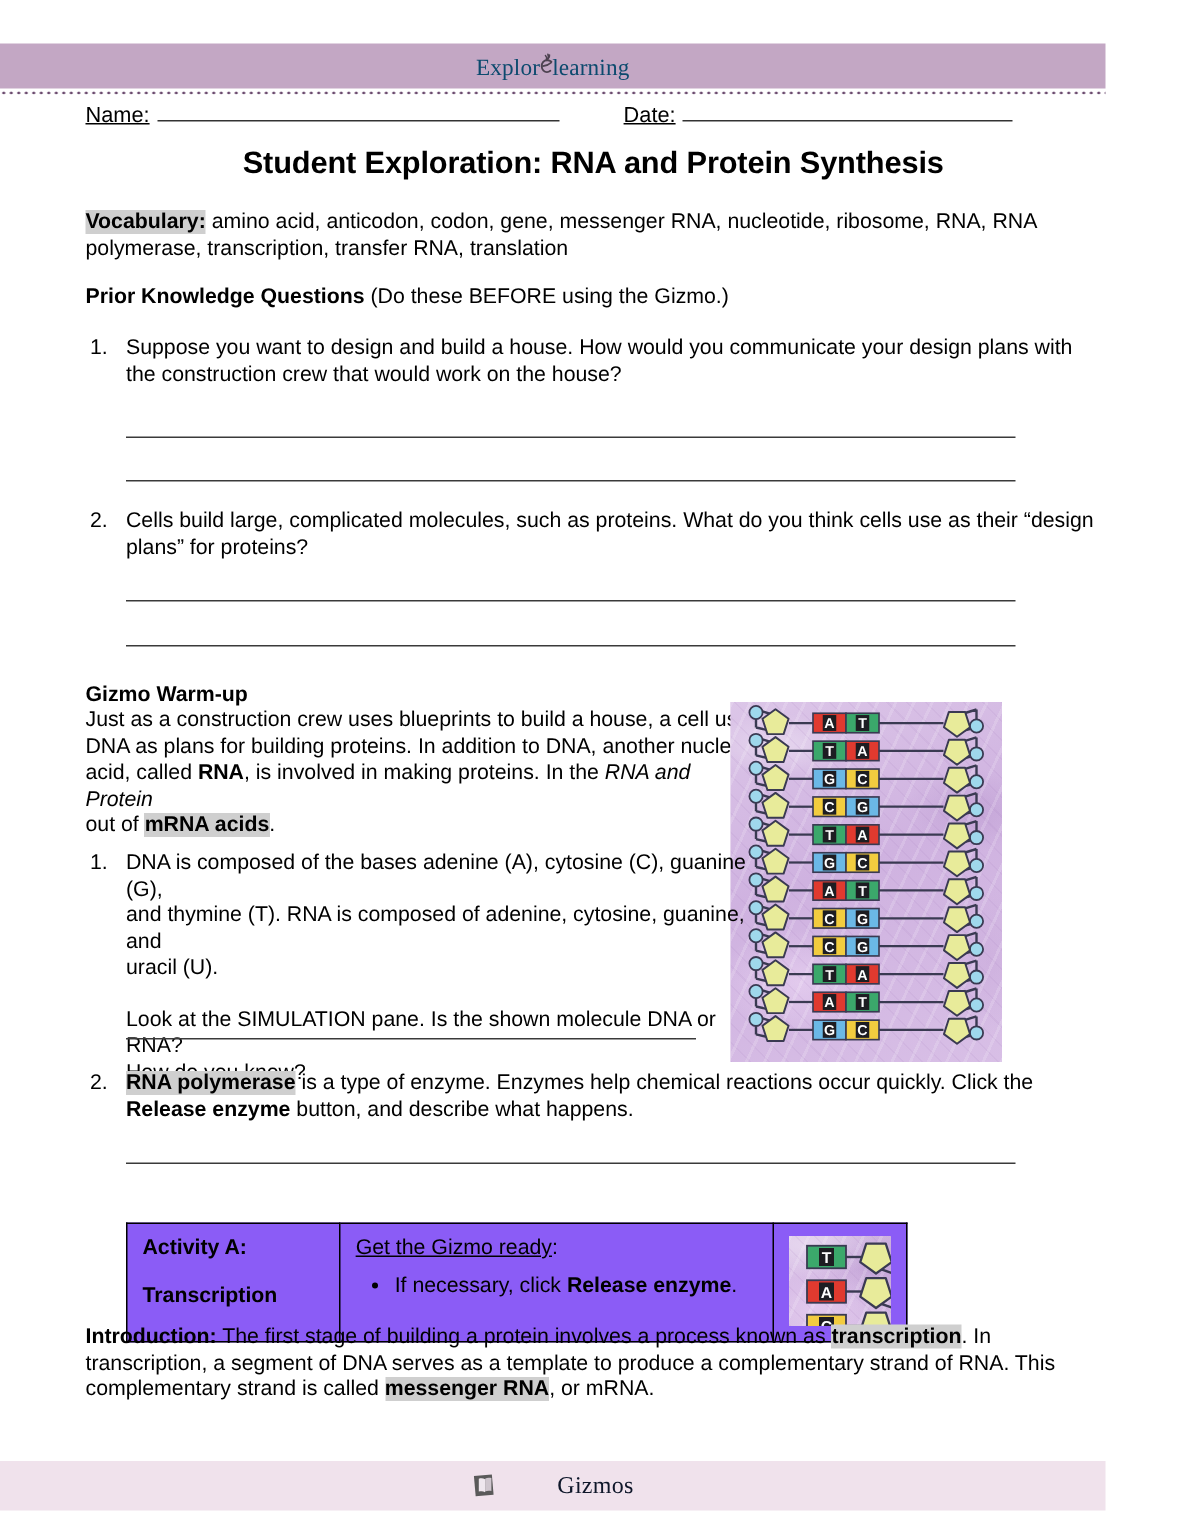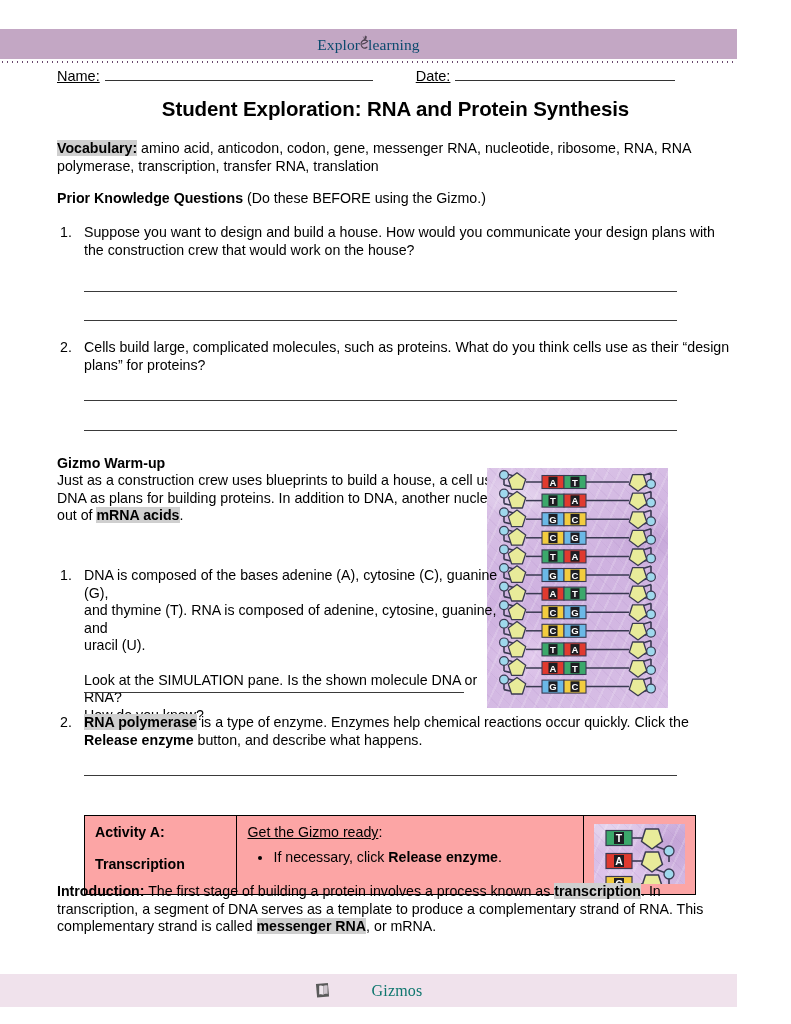--- a/index.html
+++ b/index.html
@@ -156,24 +156,24 @@
       repeating-linear-gradient(115deg, rgba(255,255,255,0.16) 0 2px, rgba(255,255,255,0) 2px 11px),
       repeating-linear-gradient(45deg, rgba(160,120,185,0.10) 0 1px, rgba(255,255,255,0) 1px 9px);
   }
   .ladder { position: absolute; left: 0; top: 0; }
 
   
   .act-table {
     position: absolute;
     left: 84px;
     top: 815px;
-    width: 612px;
+    width: 521px;
     border: 1.4px solid #000;
     border-collapse: collapse;
-    background: #fca5a5;
+    background: #8b5cf6;
   }
   .act-table td {
     border: 1.4px solid #000;
     vertical-align: top;
     font-size: 14.2px;
     line-height: 17.5px;
     padding: 8px 10px 10px 10px;
   }
   .act-cell-title { width: 134px; }
   .act-cell-title .t1 { font-weight: bold; }
@@ -206,21 +206,21 @@
     background: #f0e2ec;
     display: flex;
     align-items: center;
     justify-content: center;
   }
   .footer-logo {
     display: inline-flex;
     align-items: flex-start;
     font-family: "Liberation Serif", serif;
     font-size: 16px;
-    color: #0f766e;
+    color: #0f172a;
     letter-spacing: 0.2px;
     gap: 40px;
   }
   .footer-logo .gmark {
     display: inline-block;
     width: 16px;
     height: 17px;
     margin-right: 1px;
     position: relative;
   }
@@ -277,20 +277,21 @@
 <div class="answer-rule" style="left:84px; top:400px; width:593px;"></div>
 <div class="answer-rule" style="left:84px; top:430px; width:593px;"></div>
 
 <div class="block" style="top:455px">
   <b>Gizmo Warm-up</b>
 </div>
 
 <div class="block" style="top:472px; width:450px;">
   <div>Just as a construction crew uses blueprints to build a house, a cell uses</div>
   <div>DNA as plans for building proteins. In addition to DNA, another nucleic</div>
+  <div><span>acid, called </span><b>RNA</b><span>, is involved in making proteins. In the </span><i>RNA and Protein</i></div>
   <div><span>out of </span><b class="hl">mRNA acids</b><span>.</span></div>
 </div>
 
 <div class="sim-image">
   <div class="sim-bg"></div>
   <svg class="ladder" id="dna-ladder" width="181" height="240" viewBox="0 0 181 240">
       <path d="M30 9 L17 5 M17 5 L17 17 M17 17 L30 20M30 27.6 L17 23.6 M17 23.6 L17 35.6 M17 35.6 L30 38.6M30 46.2 L17 42.2 M17 42.2 L17 54.2 M17 54.2 L30 57.2M30 64.80000000000001 L17 60.80000000000001 M17 60.80000000000001 L17 72.80000000000001 M17 72.80000000000001 L30 75.80000000000001M30 83.4 L17 79.4 M17 79.4 L17 91.4 M17 91.4 L30 94.4M30 102 L17 98 M17 98 L17 110 M17 110 L30 113M30 120.60000000000001 L17 116.60000000000001 M17 116.60000000000001 L17 128.60000000000002 M17 128.60000000000002 L30 131.60000000000002M30 139.20000000000002 L17 135.20000000000002 M17 135.20000000000002 L17 147.20000000000002 M17 147.20000000000002 L30 150.20000000000002M30 157.8 L17 153.8 M17 153.8 L17 165.8 M17 165.8 L30 168.8M30 176.4 L17 172.4 M17 172.4 L17 184.4 M17 184.4 L30 187.4M30 195 L17 191 M17 191 L17 203 M17 203 L30 206M30 213.60000000000002 L17 209.60000000000002 M17 209.60000000000002 L17 221.60000000000002 M17 221.60000000000002 L30 224.60000000000002" stroke="#3a3a52" stroke-width="1.6" fill="none"></path>
       <path d="M151 9 L164 5 M164 5 L164 17 M164 17 L151 20M151 27.6 L164 23.6 M164 23.6 L164 35.6 M164 35.6 L151 38.6M151 46.2 L164 42.2 M164 42.2 L164 54.2 M164 54.2 L151 57.2M151 64.80000000000001 L164 60.80000000000001 M164 60.80000000000001 L164 72.80000000000001 M164 72.80000000000001 L151 75.80000000000001M151 83.4 L164 79.4 M164 79.4 L164 91.4 M164 91.4 L151 94.4M151 102 L164 98 M164 98 L164 110 M164 110 L151 113M151 120.60000000000001 L164 116.60000000000001 M164 116.60000000000001 L164 128.60000000000002 M164 128.60000000000002 L151 131.60000000000002M151 139.20000000000002 L164 135.20000000000002 M164 135.20000000000002 L164 147.20000000000002 M164 147.20000000000002 L151 150.20000000000002M151 157.8 L164 153.8 M164 153.8 L164 165.8 M164 165.8 L151 168.8M151 176.4 L164 172.4 M164 172.4 L164 184.4 M164 184.4 L151 187.4M151 195 L164 191 M164 191 L164 203 M164 203 L151 206M151 213.60000000000002 L164 209.60000000000002 M164 209.60000000000002 L164 221.60000000000002 M164 221.60000000000002 L151 224.60000000000002" stroke="#3a3a52" stroke-width="1.6" fill="none"></path>
       <circle cx="17" cy="7" r="4.4" fill="#9fd8ec" stroke="#3a3a52" stroke-width="1.2"></circle>
       <circle cx="164" cy="16" r="4.4" fill="#9fd8ec" stroke="#3a3a52" stroke-width="1.2"></circle>

